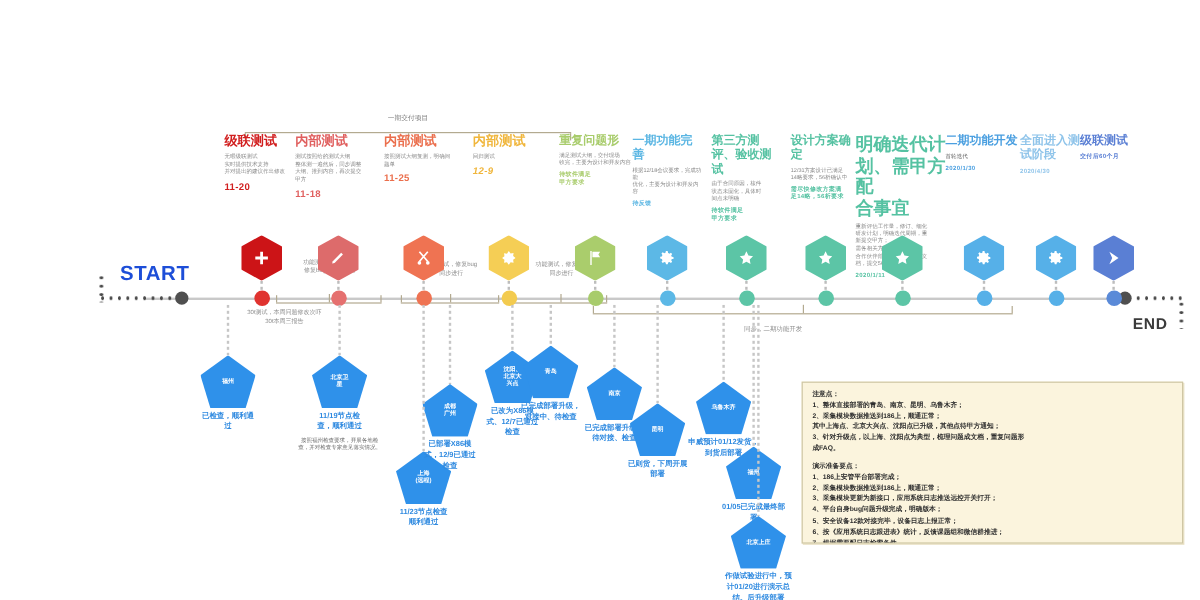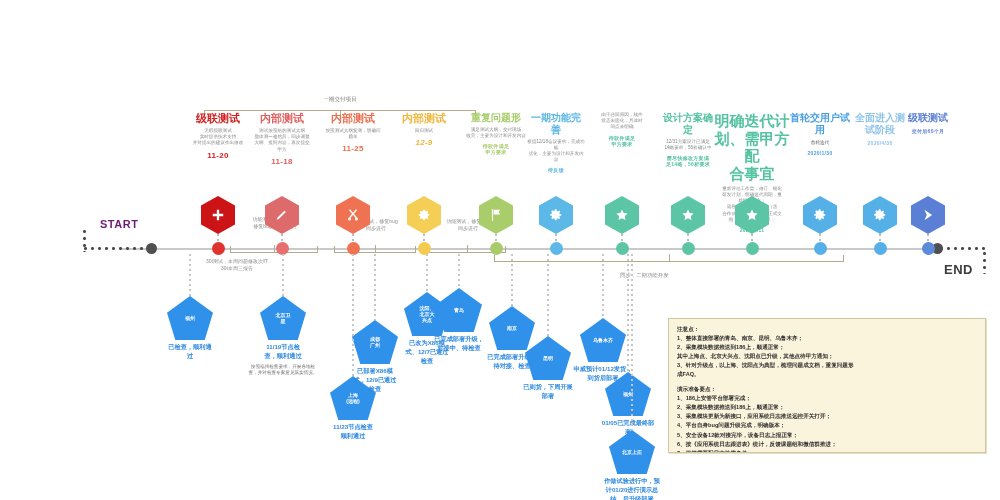--- a/index.html
+++ b/index.html
@@ -15,26 +15,26 @@
   .axis{position:absolute;left:120px;top:248px;width:810px;height:2px;background:#c9c9c9;}
   .axis-dots-left{position:absolute;left:82px;top:246px;width:64px;height:5px;
       background-image:radial-gradient(circle,#4a4a4a 1.3px,transparent 1.6px);
       background-size:7px 5px;background-repeat:repeat-x;}
   .axis-dots-right{position:absolute;left:938px;top:246px;width:48px;height:5px;
       background-image:radial-gradient(circle,#4a4a4a 1.3px,transparent 1.6px);
       background-size:7px 5px;background-repeat:repeat-x;}
   .cap-dots{position:absolute;width:5px;height:24px;
       background-image:radial-gradient(circle,#4a4a4a 1.3px,transparent 1.6px);
       background-size:5px 7px;background-repeat:repeat-y;}
-  .start-label{position:absolute;left:100px;top:218px;font-size:11px;font-weight:bold;color:#701a75;letter-spacing:.5px;}
+  .start-label{position:absolute;left:100px;top:218px;font-size:17px;font-weight:bold;color:#1d4ed8;letter-spacing:.5px;}
   .end-label{position:absolute;left:944px;top:262px;font-size:13px;font-weight:bold;color:#3b3b3b;letter-spacing:.5px;}
   .grey-dot{position:absolute;width:11px;height:11px;border-radius:50%;background:#4f4f4f;top:243px;}
 
   
-  .ms{position:absolute;top:112px;text-align:center;}
+  .ms{position:absolute;top:112px;}
   .ms .title{font-weight:bold;line-height:1.18;margin:0 0 3px 0;}
   .ms .desc{font-size:4.6px;line-height:1.35;color:#8a8a8a;margin:0 auto 4px auto;}
   .ms .date{font-size:8px;font-weight:bold;margin-top:2px;letter-spacing:.3px;}
   .ms .date.small{font-size:5px;line-height:1.25;font-weight:bold;}
 
   .hex{width:34px;height:38px;margin:4px auto 0 auto;position:relative;
        clip-path:polygon(50% 0%,100% 25%,100% 75%,50% 100%,0% 75%,0% 25%);
        display:flex;align-items:center;justify-content:center;}
   .hex svg{width:14px;height:14px;fill:#fff;}
   .stem{position:absolute;left:50%;margin-left:-1px;width:2px;
@@ -144,38 +144,39 @@
 
     <div class="date small" style="color:#a8cc6b;">待软件满足<br>甲方要求</div>
   </div>
   <div class="ms" style="left:527px;width:58px;">
     <div class="title" style="font-size:10px;color:#5bb6e3;">一期功能完<br>善</div>
     <div class="desc">根据12/18会议要求，完成功能<br>优化，主要为设计和开发内容</div>
 
     <div class="date small" style="color:#5bb6e3;">待反馈</div>
   </div>
   <div class="ms" style="left:593px;width:58px;">
+    <div class="title" style="font-size:10px;color:#55c2a2;">第三方测<br>评、验收测<br>试</div>
     <div class="desc">由于合同原因，核件<br>状态未固化，具体时<br>间点未明确</div>
 
     <div class="date small" style="color:#55c2a2;">待软件满足<br>甲方要求</div>
   </div>
   <div class="ms" style="left:659px;width:58px;">
     <div class="title" style="font-size:10px;color:#55c2a2;">设计方案确<br>定</div>
     <div class="desc">12/31方案设计已满足<br>14略要求，56析确认中</div>
 
     <div class="date small" style="color:#55c2a2;">需尽快修改方案满<br>足14略，56析要求</div>
   </div>
   <div class="ms" style="left:713px;width:78px;">
     <div class="title" style="font-size:15px;color:#55c2a2;">明确迭代计<br>划、需甲方配<br>合事宜</div>
     <div class="desc">重新评估工作量，修订、细化<br>研发计划，明确迭代周期，重<br>新提交甲方；<br>需各相关方配合事宜（含<br>合作伙伴部分），形成正式文<br>档，提交56析的要求；</div>
 
     <div class="date small" style="color:#55c2a2;">2020/1/11</div>
   </div>
   <div class="ms" style="left:788px;width:64px;">
-    <div class="title" style="font-size:10px;color:#4a9fe0;">首轮交用户试用</div>
+    <div class="title" style="font-size:10px;color:#4a9fe0;">二期功能开发</div>
     <div class="desc"></div>
     <div class="desc" style="color:#555;">首轮迭代</div>
     <div class="date small" style="color:#4a9fe0;">2020/1/30</div>
   </div>
   <div class="ms" style="left:850px;width:60px;">
     <div class="title" style="font-size:10px;color:#8fc4ea;">全面进入测<br>试阶段</div>
     <div class="desc"></div>
 
     <div class="date small" style="color:#8fc4ea;">2020/4/30</div>
   </div>

